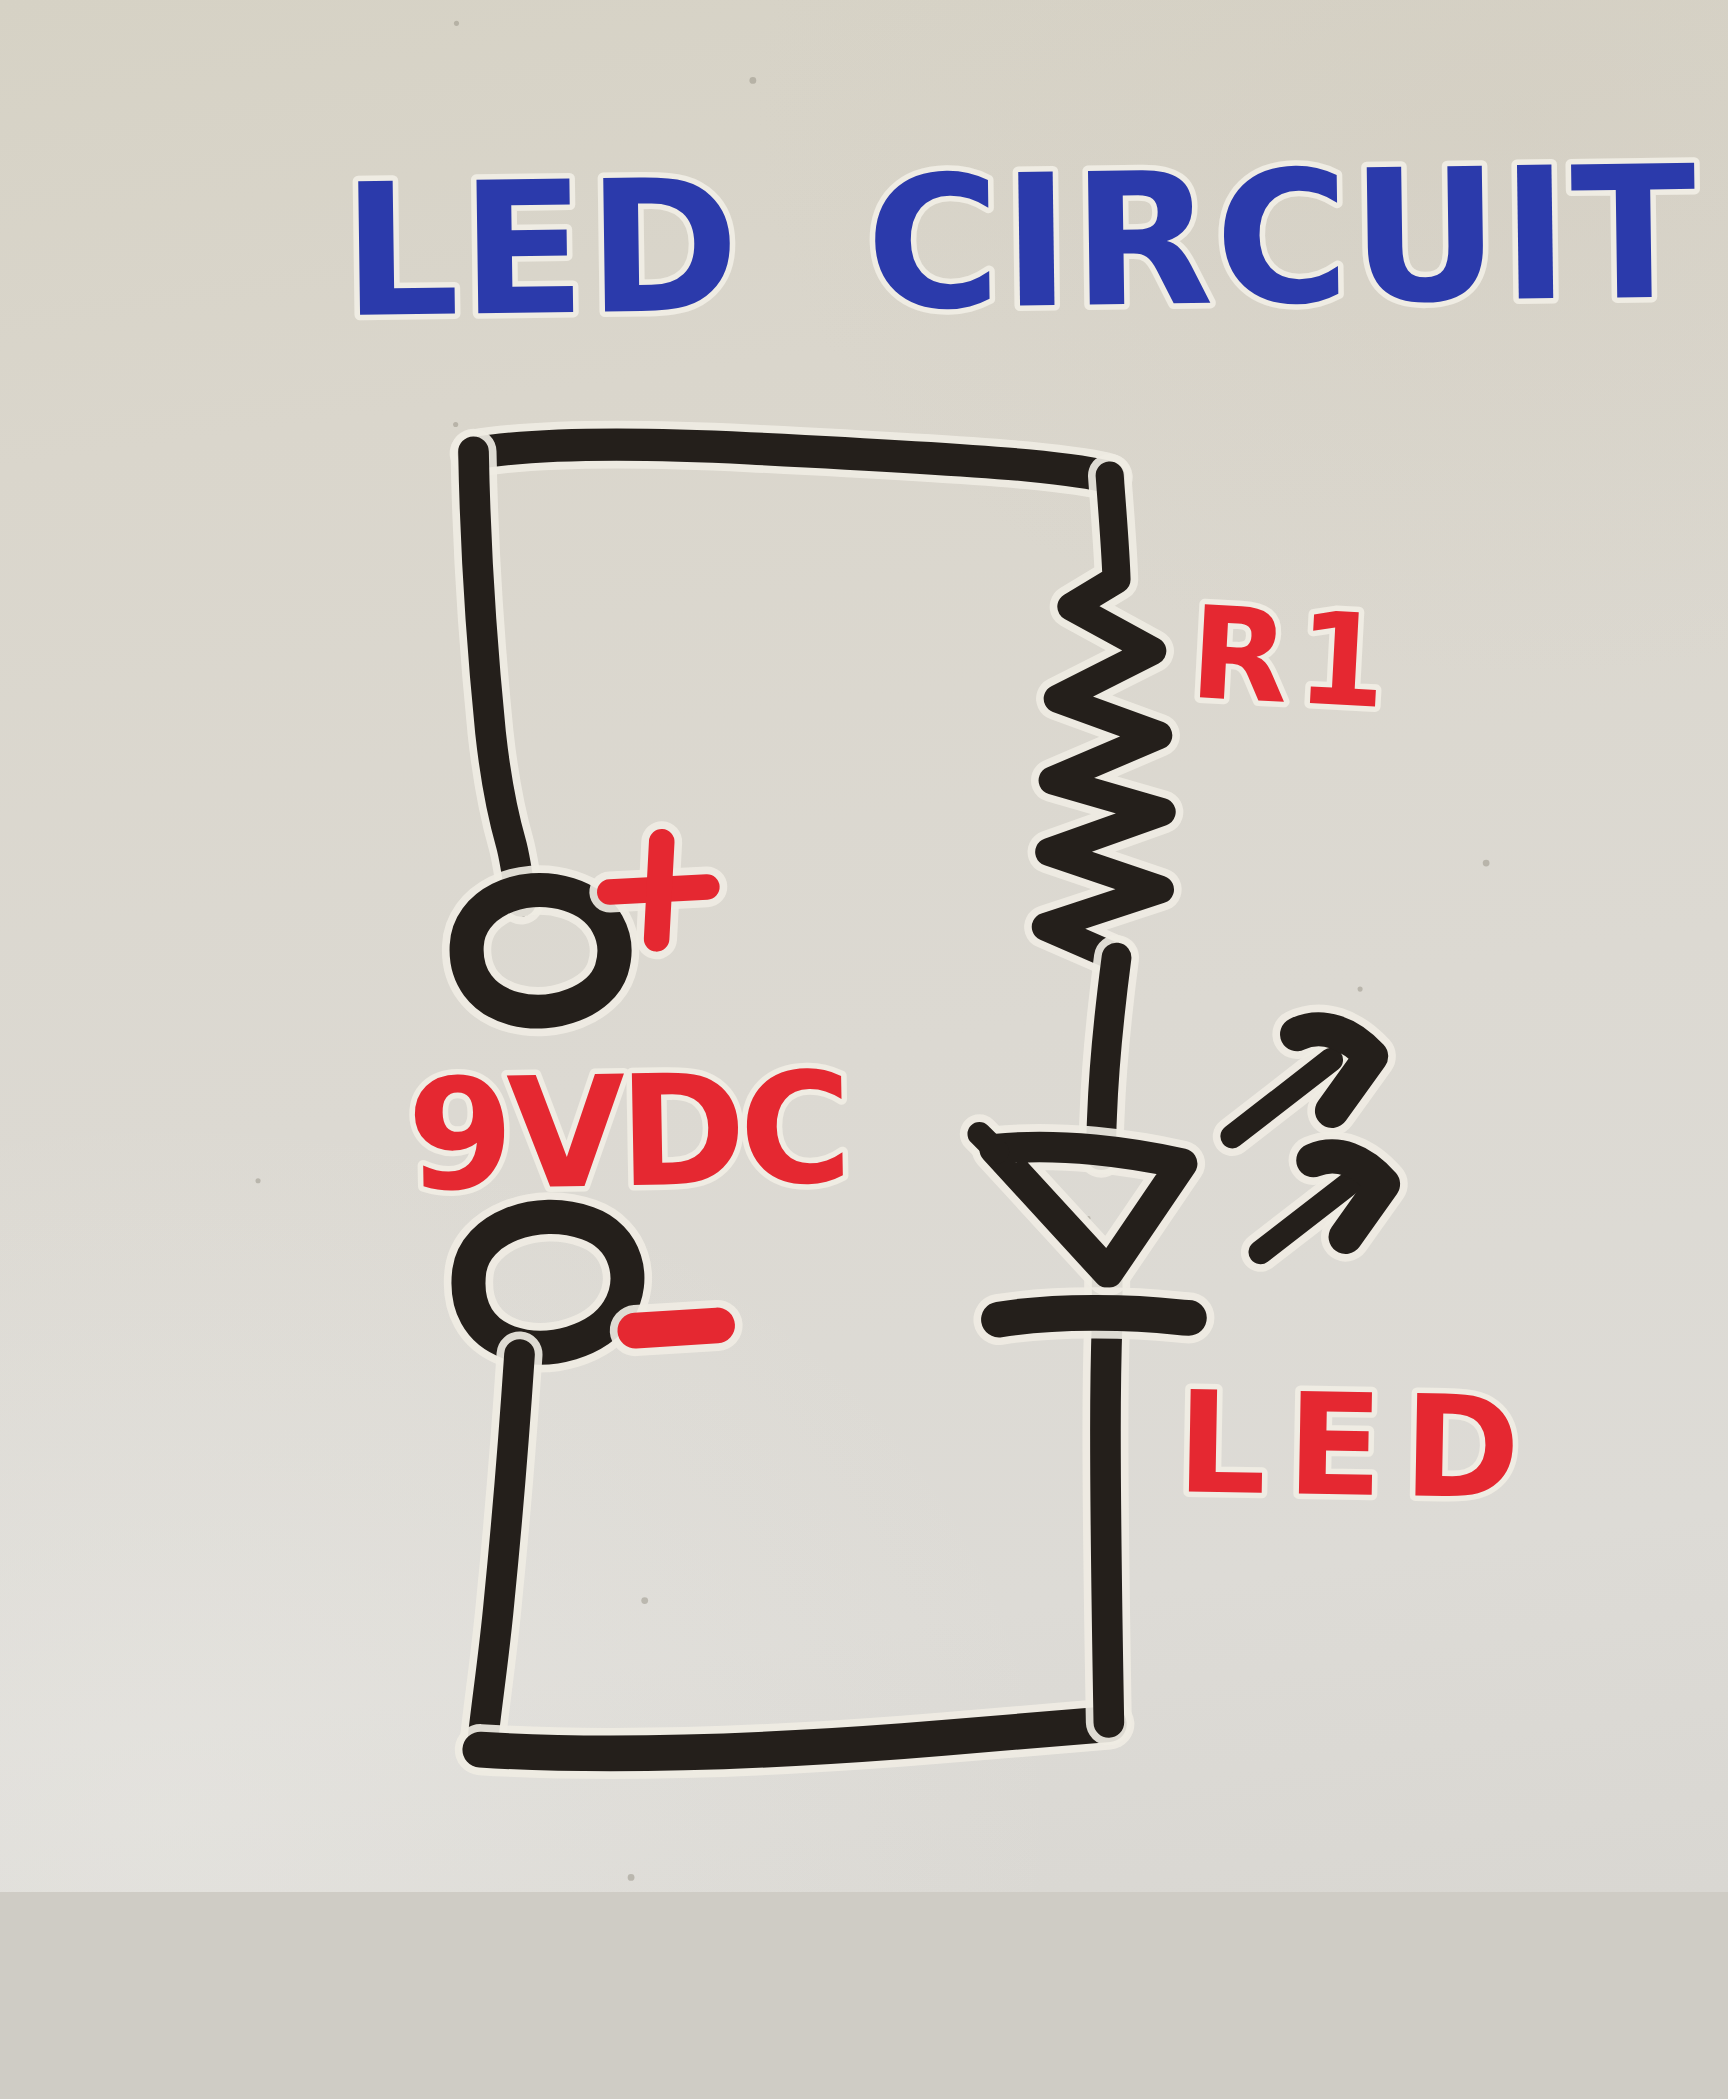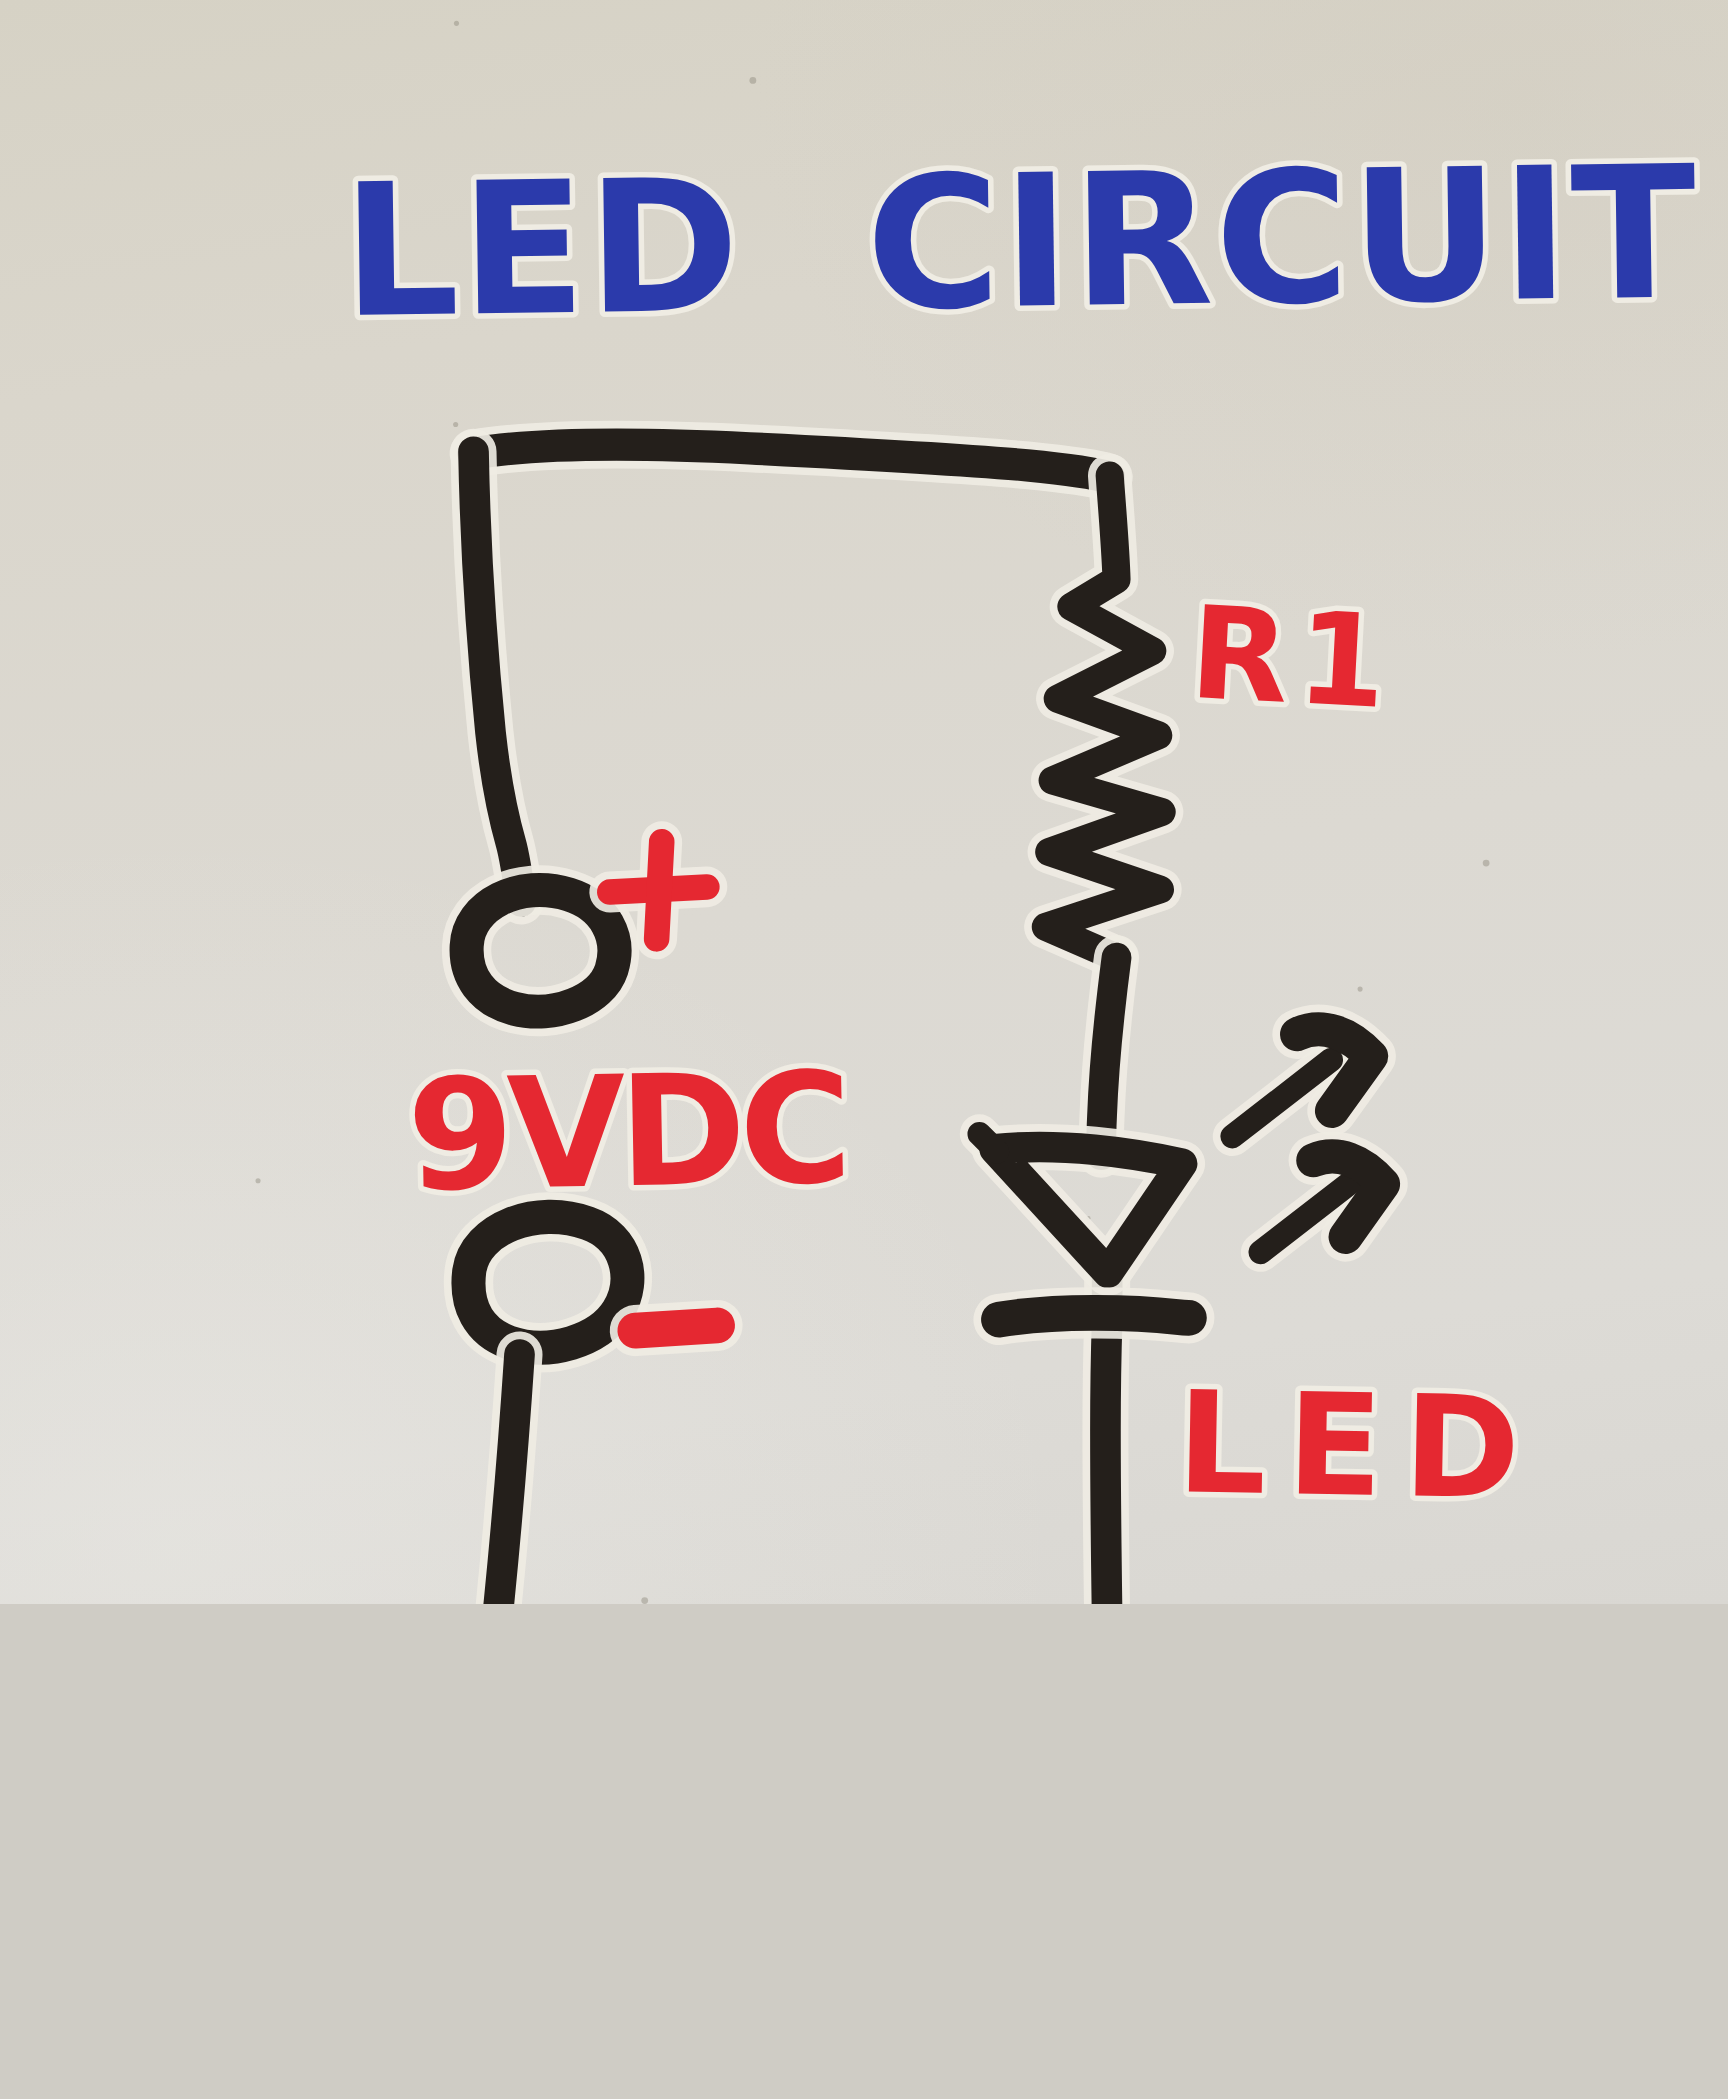--- a/index.html
+++ b/index.html
@@ -1,18 +1,18 @@
 <!DOCTYPE html>
 <html style="font-size:13.6px"><head>
 <meta charset="utf-8">
 <style>
   html,body{margin:0;padding:0;background:#cfccc5;}
   #board{
     position:relative;
-    width:1728px;height:1604px;
+    width:1728px;height:1892px;
     overflow:hidden;
     background:
       radial-gradient(1278px 937px at 88% 6%, rgba(206,200,186,.35) 0%, rgba(206,200,186,0) 60%),
       radial-gradient(1618px 1278px at 10% 96%, rgba(235,234,230,.5) 0%, rgba(235,234,230,0) 55%),
       linear-gradient(172deg,#d6d2c5 0%,#dad6cc 22%,#dcd9d2 55%,#dddbd6 82%,#d9d7d2 100%);
     font-family:"DejaVu Sans", sans-serif;
   }
   svg.schem{position:absolute;inset:0;}
   .halo{fill:none;stroke:#efece3;stroke-linecap:round;stroke-linejoin:round;opacity:.92;}
   .ink{fill:none;stroke:#241f1b;stroke-linecap:round;stroke-linejoin:round;}

